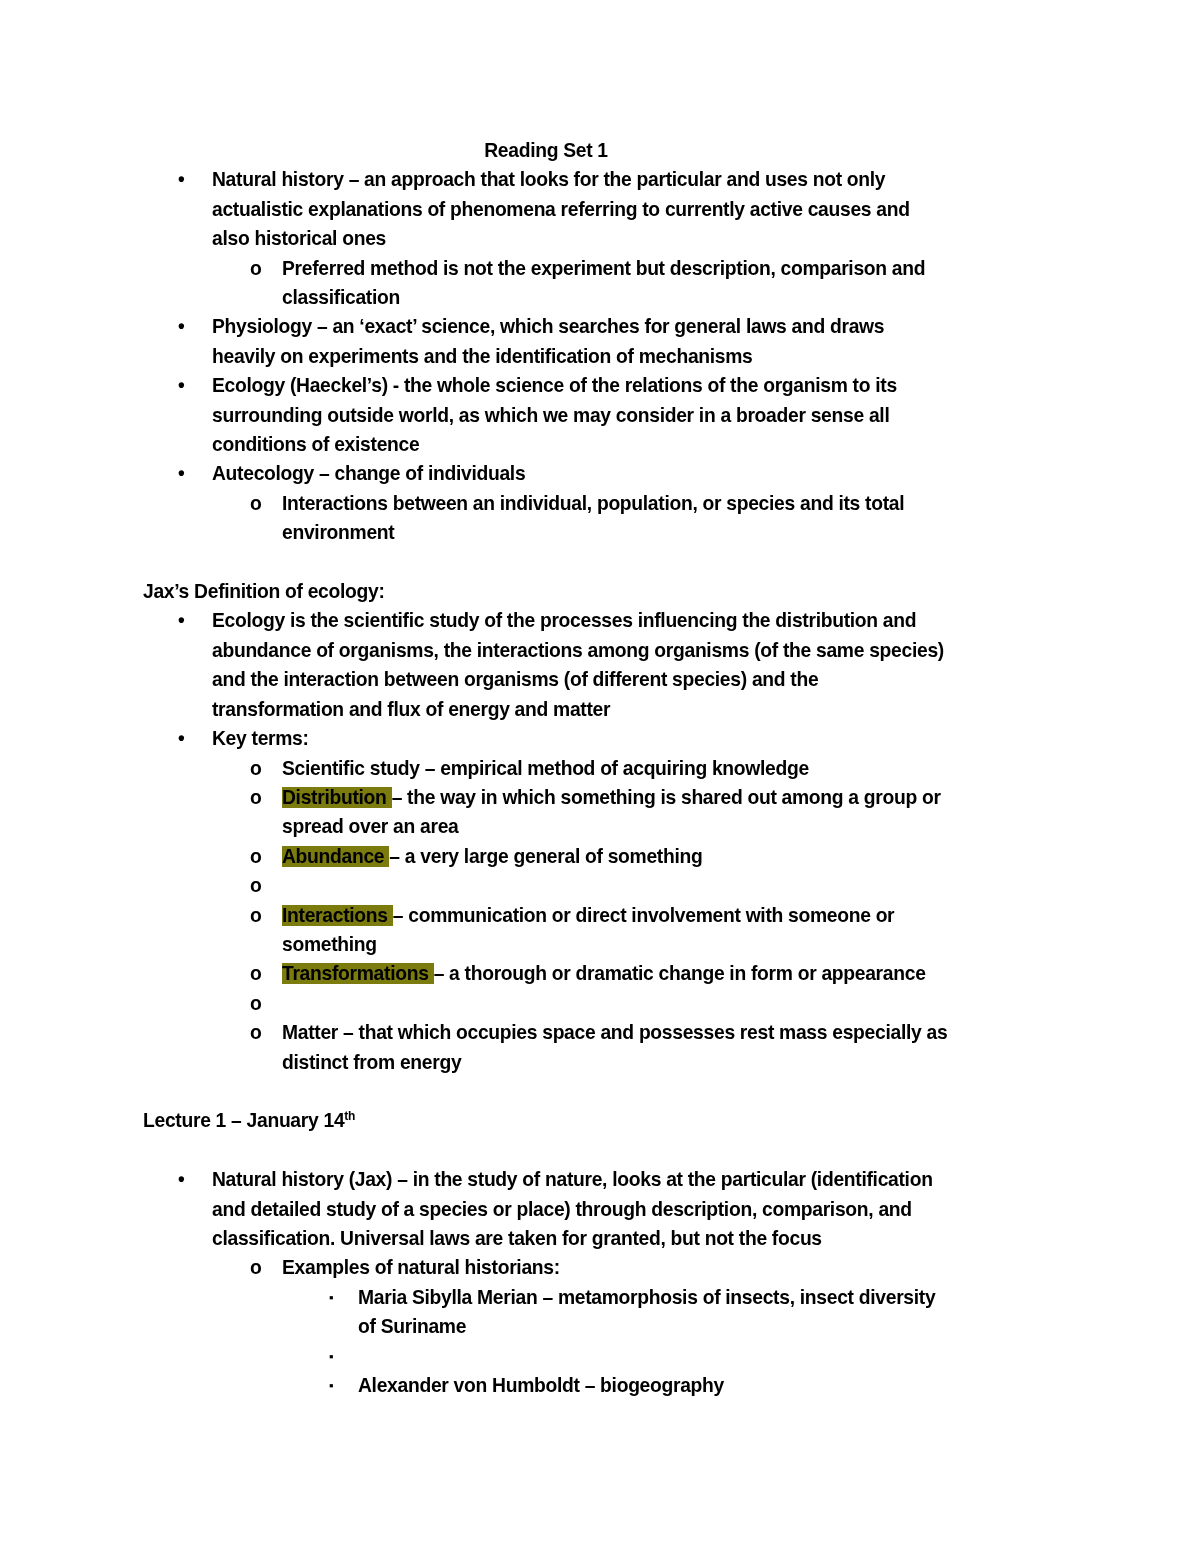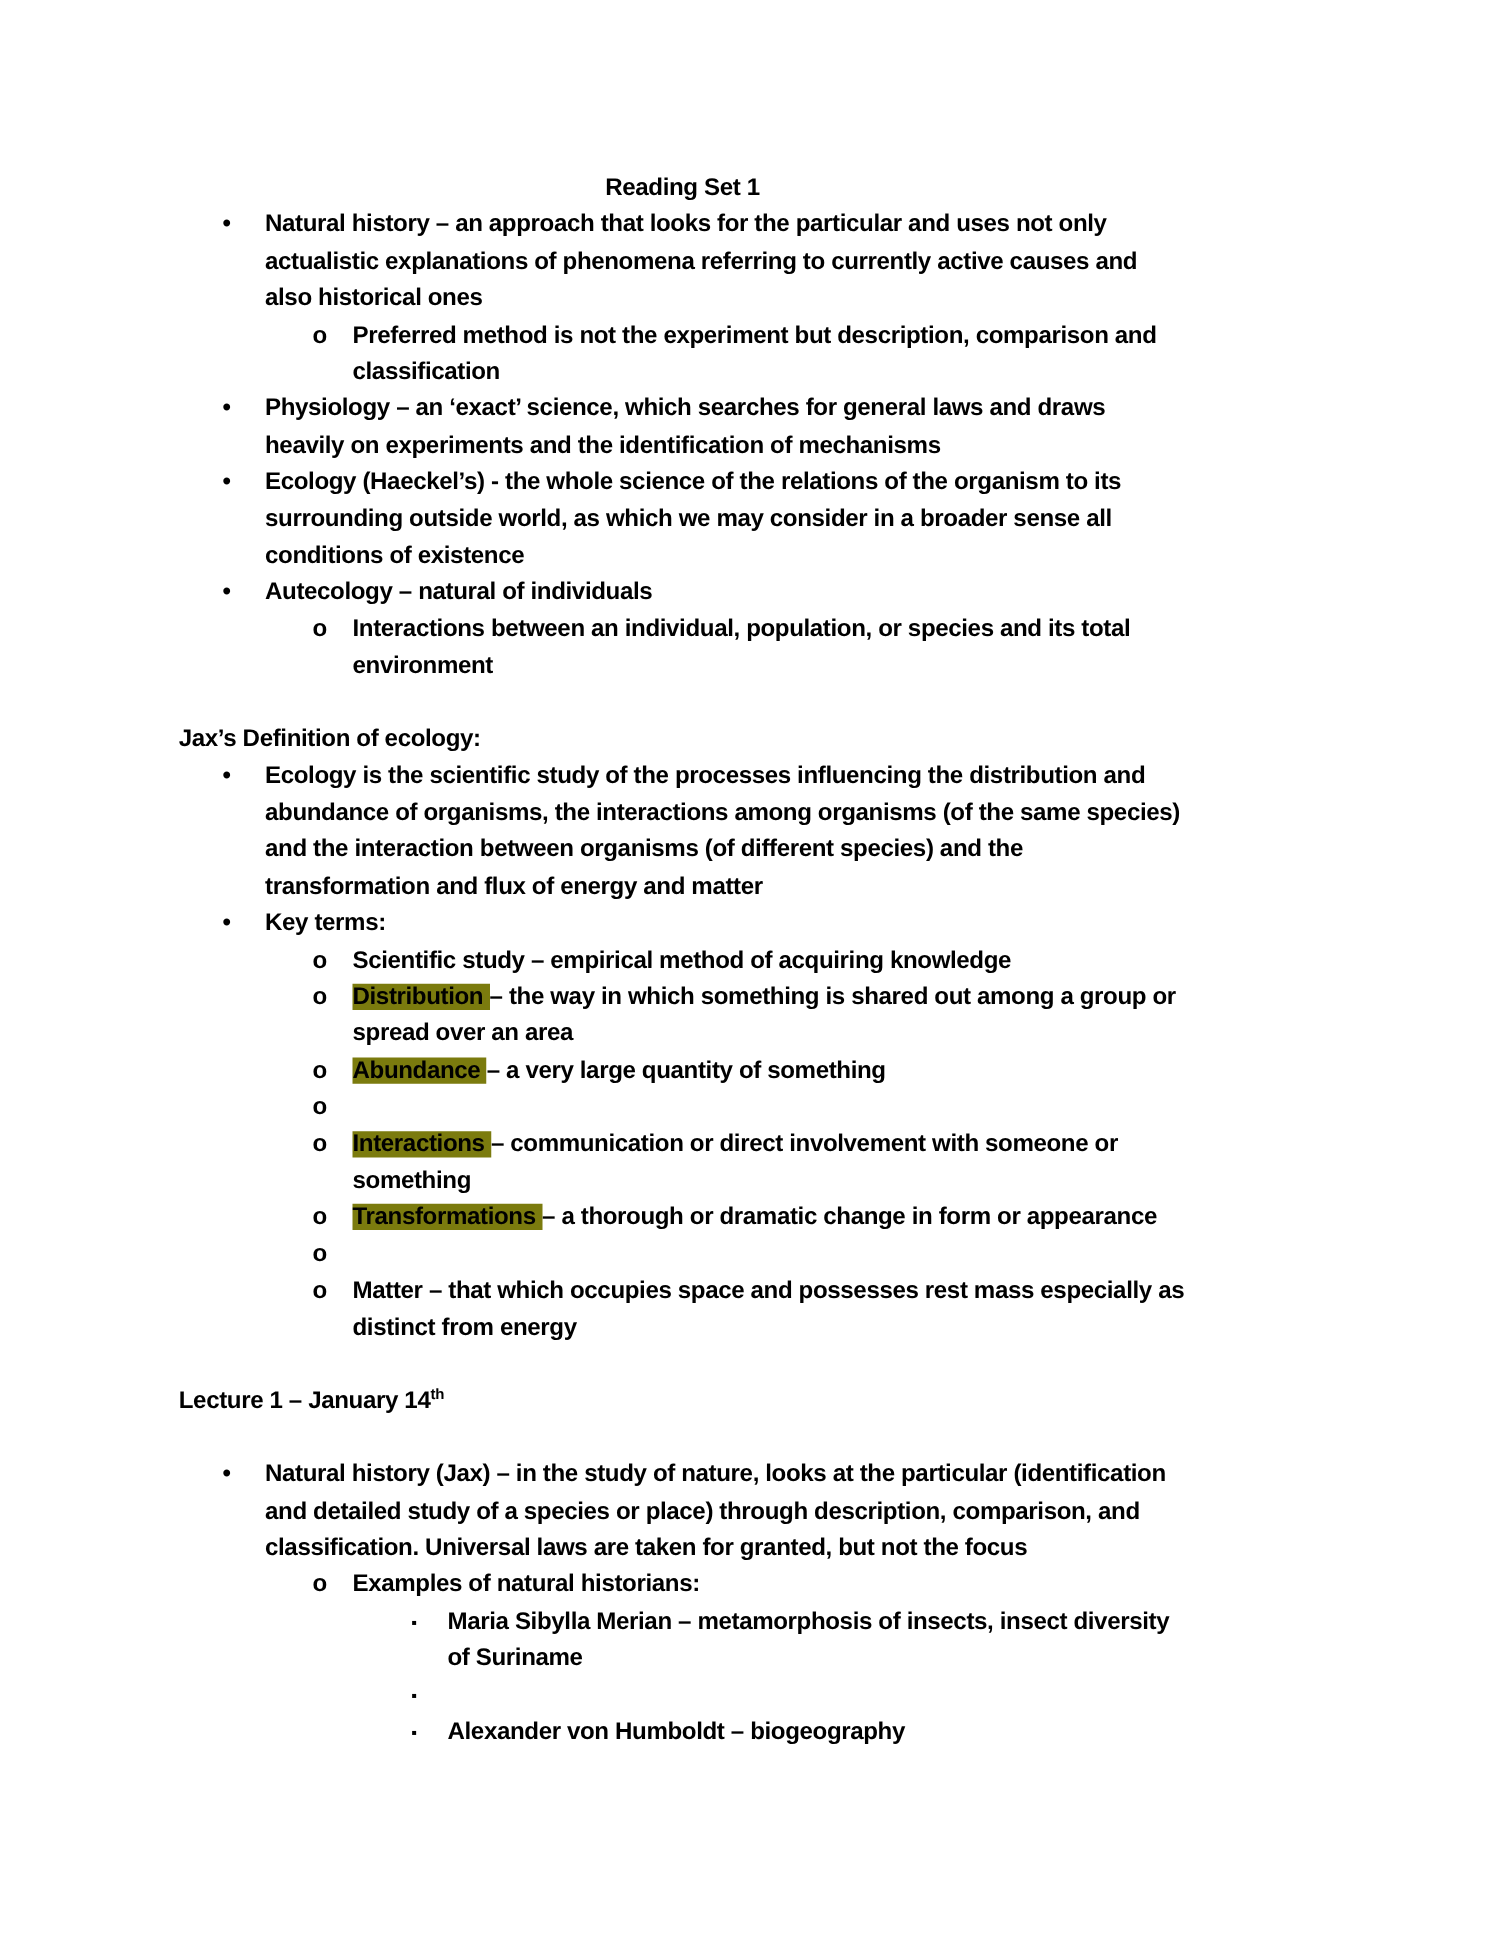--- a/index.html
+++ b/index.html
@@ -84,21 +84,21 @@
   <div class="row l1">
     <span class="m">•</span>
     <div class="t">Physiology – an ‘exact’ science, which searches for general laws and draws heavily on experiments and the identification of mechanisms</div>
   </div>
   <div class="row l1">
     <span class="m">•</span>
     <div class="t">Ecology (Haeckel’s) - the whole science of the relations of the organism to its surrounding outside world, as which we may consider in a broader sense all conditions of existence</div>
   </div>
   <div class="row l1">
     <span class="m">•</span>
-    <div class="t">Autecology – natural of individuals</div>
+    <div class="t">Autecology – change of individuals</div>
   </div>
   <div class="row l2">
     <span class="m">o</span>
     <div class="t">Interactions between an individual, population, or species and its total environment</div>
   </div>
 
   <div class="sp"></div>
 
   <p class="h">Jax’s Definition of ecology:</p>
 
@@ -113,21 +113,21 @@
   <div class="row l2">
     <span class="m">o</span>
     <div class="t"><span>Scientific study – empirical method of acquiring knowledge</span></div>
   </div>
   <div class="row l2">
     <span class="m">o</span>
     <div class="t"><span class="hl">Distribution </span><span>– the way in which something is shared out among a group or spread over an area</span></div>
   </div>
   <div class="row l2">
     <span class="m">o</span>
-    <div class="t"><span class="hl">Abundance </span><span>– a very large quantity of something</span></div>
+    <div class="t"><span class="hl">Abundance </span><span>– a very large general of something</span></div>
   </div>
   <div class="row l2">
     <span class="m">o</span>
   </div>
   <div class="row l2">
     <span class="m">o</span>
     <div class="t"><span class="hl">Interactions </span><span>– communication or direct involvement with someone or something</span></div>
   </div>
   <div class="row l2">
     <span class="m">o</span>

